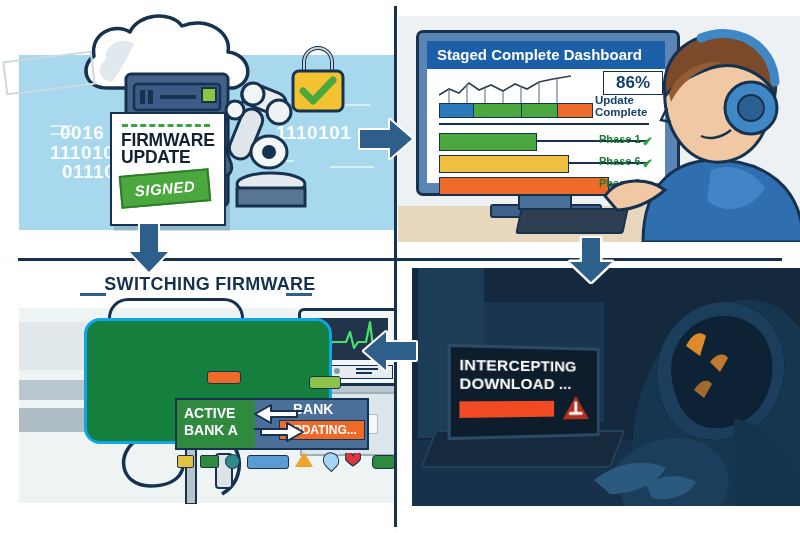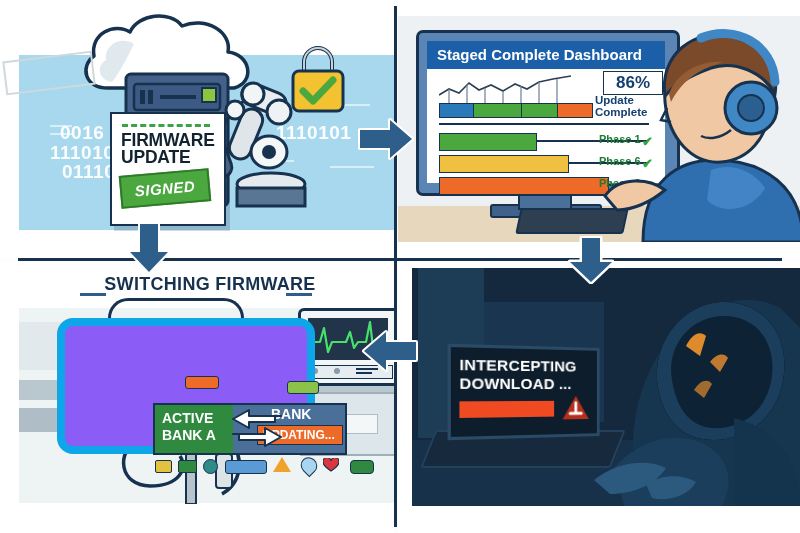--- a/index.html
+++ b/index.html
@@ -102,22 +102,22 @@
   #bl-bg{position:absolute;left:19px;top:46px;width:375px;height:195px;background:#eef3f4;}
   #bl-shelf1{position:absolute;left:19px;top:118px;width:375px;height:20px;background:#b9c7ce;}
   #bl-shelf2{position:absolute;left:19px;top:146px;width:375px;height:24px;background:#aebdc6;}
   #bl-shelf3{position:absolute;left:19px;top:60px;width:375px;height:48px;background:#e2e9ec;}
   #switch-label{position:absolute;left:0;top:12px;width:394px;text-align:center;
                 color:#16324f;font-weight:800;font-size:18px;letter-spacing:.3px;margin-left:13px;}
   .sl-dash{position:absolute;top:31px;height:2.5px;background:#2d5f8a;}
   #sld-l{left:80px;width:26px;}
   #sld-r{left:286px;width:26px;}
 
-  #device{position:absolute;left:57px;top:56px;width:242px;height:120px;
-          background:#8b5cf6;border:8px solid #0ea5e9;border-radius:16px;}
+  #device{position:absolute;left:84px;top:56px;width:242px;height:120px;
+          background:#15803d;border:3px solid #0ea5e9;border-radius:16px;}
   #dev-handle{position:absolute;left:108px;top:36px;width:130px;height:28px;
           border:3.5px solid #16324f;border-bottom:none;border-radius:20px 20px 0 0;}
   #dev-tab-o{position:absolute;left:120px;top:50px;width:32px;height:11px;background:#ee6a28;border:1.5px solid #16324f;border-radius:3px;}
   #dev-tab-g{position:absolute;left:222px;top:55px;width:30px;height:11px;background:#8bc34a;border:1.5px solid #16324f;border-radius:3px;}
   #bank-a{position:absolute;left:88px;top:77px;width:80px;height:48px;background:#2f8a3f;border:2px solid #16324f;}
   #bank-a span{position:absolute;left:7px;top:5px;color:#ffffff;font-weight:800;font-size:14px;line-height:17px;}
   #bank-right{position:absolute;left:168px;top:77px;width:112px;height:48px;background:#4a6f99;border:2px solid #16324f;border-left:none;}
   #bank-b-lbl{position:absolute;left:206px;top:80px;color:#ffffff;font-weight:800;font-size:14px;}
   #bank-b-bar{position:absolute;left:192px;top:99px;width:86px;height:20px;background:#ee6a28;border:1.5px solid #16324f;
               display:flex;align-items:center;padding-left:5px;box-sizing:border-box;}

